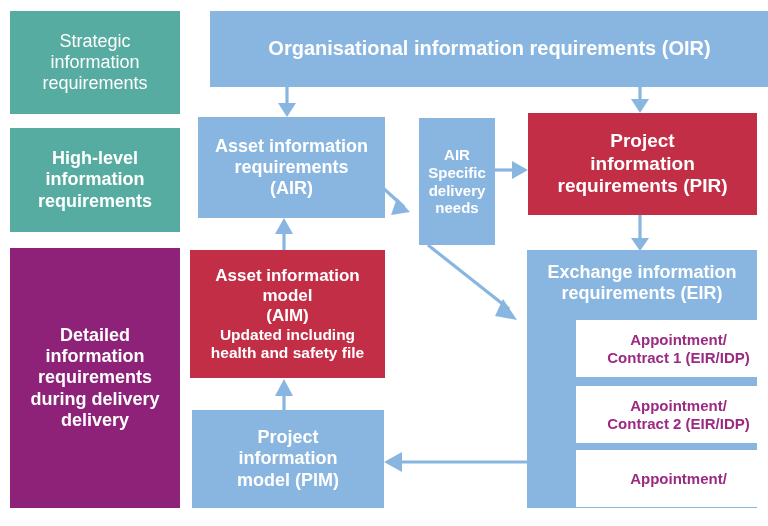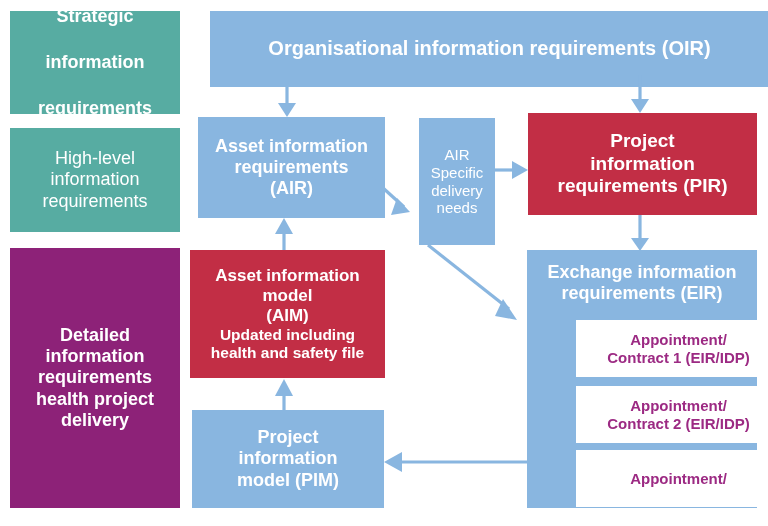--- a/index.html
+++ b/index.html
@@ -58,51 +58,51 @@
     pointer-events: none;
   }
   .ln { stroke: #89b6e0; stroke-width: 3.2; fill: none; }
   .hd { fill: #89b6e0; }
 </style>
 </head>
 <body>
 
 <div id="canvas">
 
-  <div class="box teal" style="left:10px; top:11px; width:170px; height:103px; font-size:18px; font-weight:bold;gap:25px;">
+  <div class="box teal" style="left:10px; top:11px; width:170px; height:103px; font-size:18px; font-weight:normal;">
     <span>Strategic</span>
     <span>information</span>
     <span>requirements</span>
   </div>
 
-  <div class="box teal" style="left:10px; top:128px; width:170px; height:104px; font-size:18px; font-weight:normal;">
+  <div class="box teal" style="left:10px; top:128px; width:170px; height:104px; font-size:18px; font-weight:bold;">
     <span>High-level</span>
     <span>information</span>
     <span>requirements</span>
   </div>
 
   <div class="box plum" style="left:10px; top:248px; width:170px; height:260px; font-size:18px; font-weight:bold;">
     <span>Detailed</span>
     <span>information</span>
     <span>requirements</span>
-    <span>health project</span>
+    <span>during delivery</span>
     <span>delivery</span>
   </div>
 
   <div class="box blue" style="left:210px; top:11px; width:559px; height:76px; font-size:20px; font-weight:bold;">
     <span>Organisational information requirements (OIR)</span>
   </div>
 
   <div class="box blue" style="left:198px; top:117px; width:187px; height:101px; font-size:18px; font-weight:bold;">
     <span>Asset information</span>
     <span>requirements</span>
     <span>(AIR)</span>
   </div>
 
-  <div class="box blue" style="left:419px; top:118px; width:76px; height:127px; font-size:15px; font-weight:normal;">
+  <div class="box blue" style="left:419px; top:118px; width:76px; height:127px; font-size:15px; font-weight:bold;">
     <span>AIR</span>
     <span>Specific</span>
     <span>delivery</span>
     <span>needs</span>
   </div>
 
   <div class="box red" style="left:528px; top:113px; width:229px; height:102px; font-size:19px; font-weight:bold;">
     <span>Project</span>
     <span>information</span>
     <span>requirements (PIR)</span>

